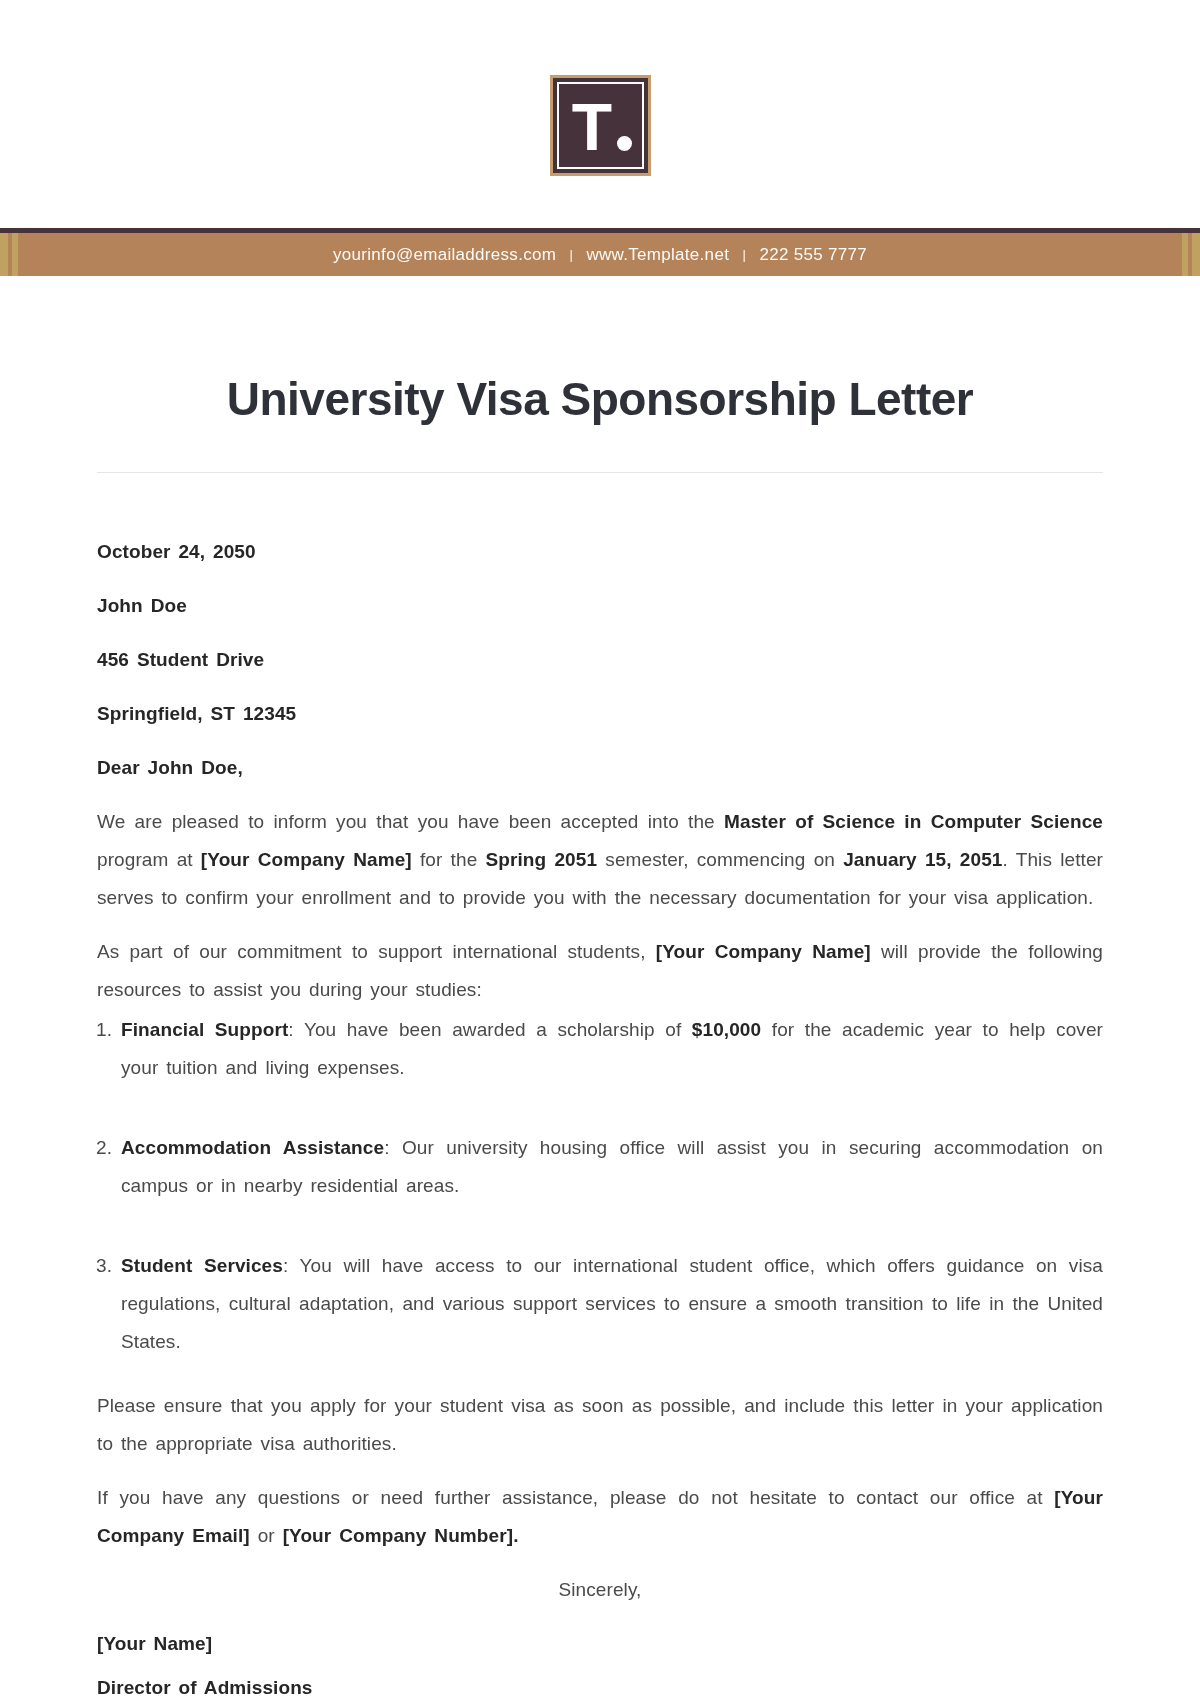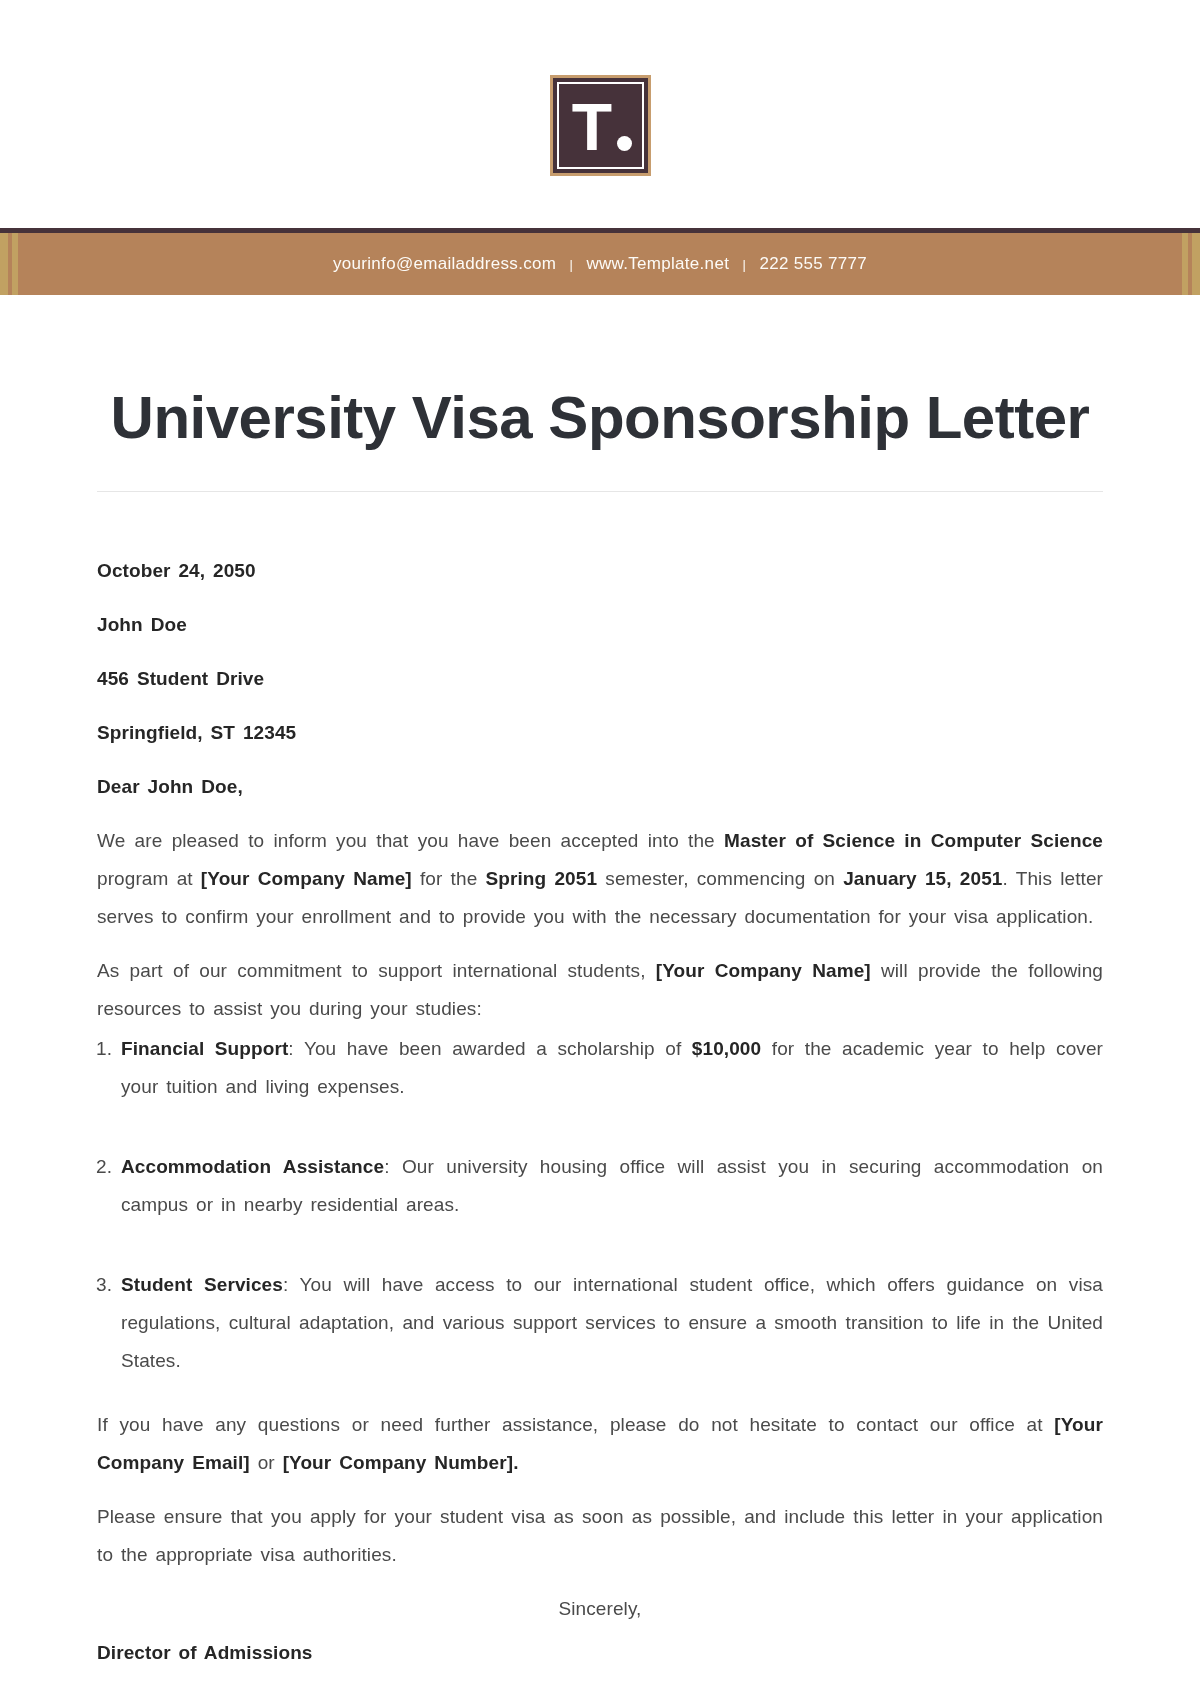--- a/index.html
+++ b/index.html
@@ -34,21 +34,21 @@
   .logo-inner-line{position:absolute;inset:4px;border:2px solid #ffffff;pointer-events:none;}
   .logo-mark{display:flex;align-items:flex-end;transform:translate(2px,1px);}
   .logo-letter{
     color:#ffffff;font-size:66px;line-height:50px;font-weight:700;
     font-family:"Liberation Sans","DejaVu Sans",sans-serif;
   }
   .logo-dot{width:15px;height:15px;border-radius:50%;background:#ffffff;margin:0 0 1px 5px;}
   .contact-bar{
     margin-top:52px;
     border-top:5px solid var(--accent-dark);
-    height:67px;
+    height:48px;
     background:var(--bar-tan);
     position:relative;
     display:flex;align-items:center;justify-content:center;
   }
   .bar-stripe{position:absolute;top:0;bottom:0;width:18px;}
   .bar-stripe.left{
     left:0;
     background:linear-gradient(90deg,var(--stripe-gold) 0 8px,transparent 8px 12px,var(--stripe-gold) 12px 18px);
   }
   .bar-stripe.right{
@@ -59,21 +59,21 @@
     color:var(--bar-text);
     font-size:17px;letter-spacing:.3px;
     display:flex;align-items:center;gap:13px;
   }
   .bar-sep{opacity:.9;font-size:15px;transform:scaleY(.9);}
   
   .content{width:1006px;margin:0 auto;}
   h1.page-title{
     margin:94px 0 4px;
     text-align:center;
-    font-size:60px;line-height:58px;font-weight:700;
+    font-size:46px;line-height:58px;font-weight:700;
     letter-spacing:-.5px;
     color:var(--title);
   }
   hr.title-divider{border:none;border-top:1px solid var(--divider);margin:44px 0 0;}
   .letter{
     margin-top:60px;
     font-size:19px;line-height:38px;
     text-align:justify;
     word-spacing:2.5px;letter-spacing:.1px;
   }
@@ -124,20 +124,21 @@
     <p class="meta">Dear John Doe,</p>
 
     <div>
         <p><span>We are pleased to inform you that you have been accepted into the </span><b>Master of Science in Computer Science</b><span> program at </span><b>[Your Company Name]</b><span> for the </span><b>Spring 2051</b><span> semester, commencing on </span><b>January 15, 2051</b><span>. This letter serves to confirm your enrollment and to provide you with the necessary documentation for your visa application.</span></p>
         <p><span>As part of our commitment to support international students, </span><b>[Your Company Name]</b><span> will provide the following resources to assist you during your studies:</span></p>
         <ol>
           <li><b>Financial Support</b><span>: You have been awarded a scholarship of </span><b>$10,000</b><span> for the academic year to help cover your tuition and living expenses.</span></li>
           <li><b>Accommodation Assistance</b><span>: Our university housing office will assist you in securing accommodation on campus or in nearby residential areas.</span></li>
           <li><b>Student Services</b><span>: You will have access to our international student office, which offers guidance on visa regulations, cultural adaptation, and various support services to ensure a smooth transition to life in the United States.</span></li>
         </ol>
+        <p><span>Please ensure that you apply for your student visa as soon as possible, and include this letter in your application to the appropriate visa authorities.</span></p>
         <p><span>If you have any questions or need further assistance, please do not hesitate to contact our office at </span><b>[Your Company Email]</b><span> or </span><b>[Your Company Number].</b></p>
-        <p><span>Please ensure that you apply for your student visa as soon as possible, and include this letter in your application to the appropriate visa authorities.</span></p>
       </div>
 
     <p class="closing">Sincerely,</p>
+    <p class="signature-name">[Your Name]</p>
     <p class="signature-title">Director of Admissions</p>
   </section>
 </main>
 
 </body></html>

